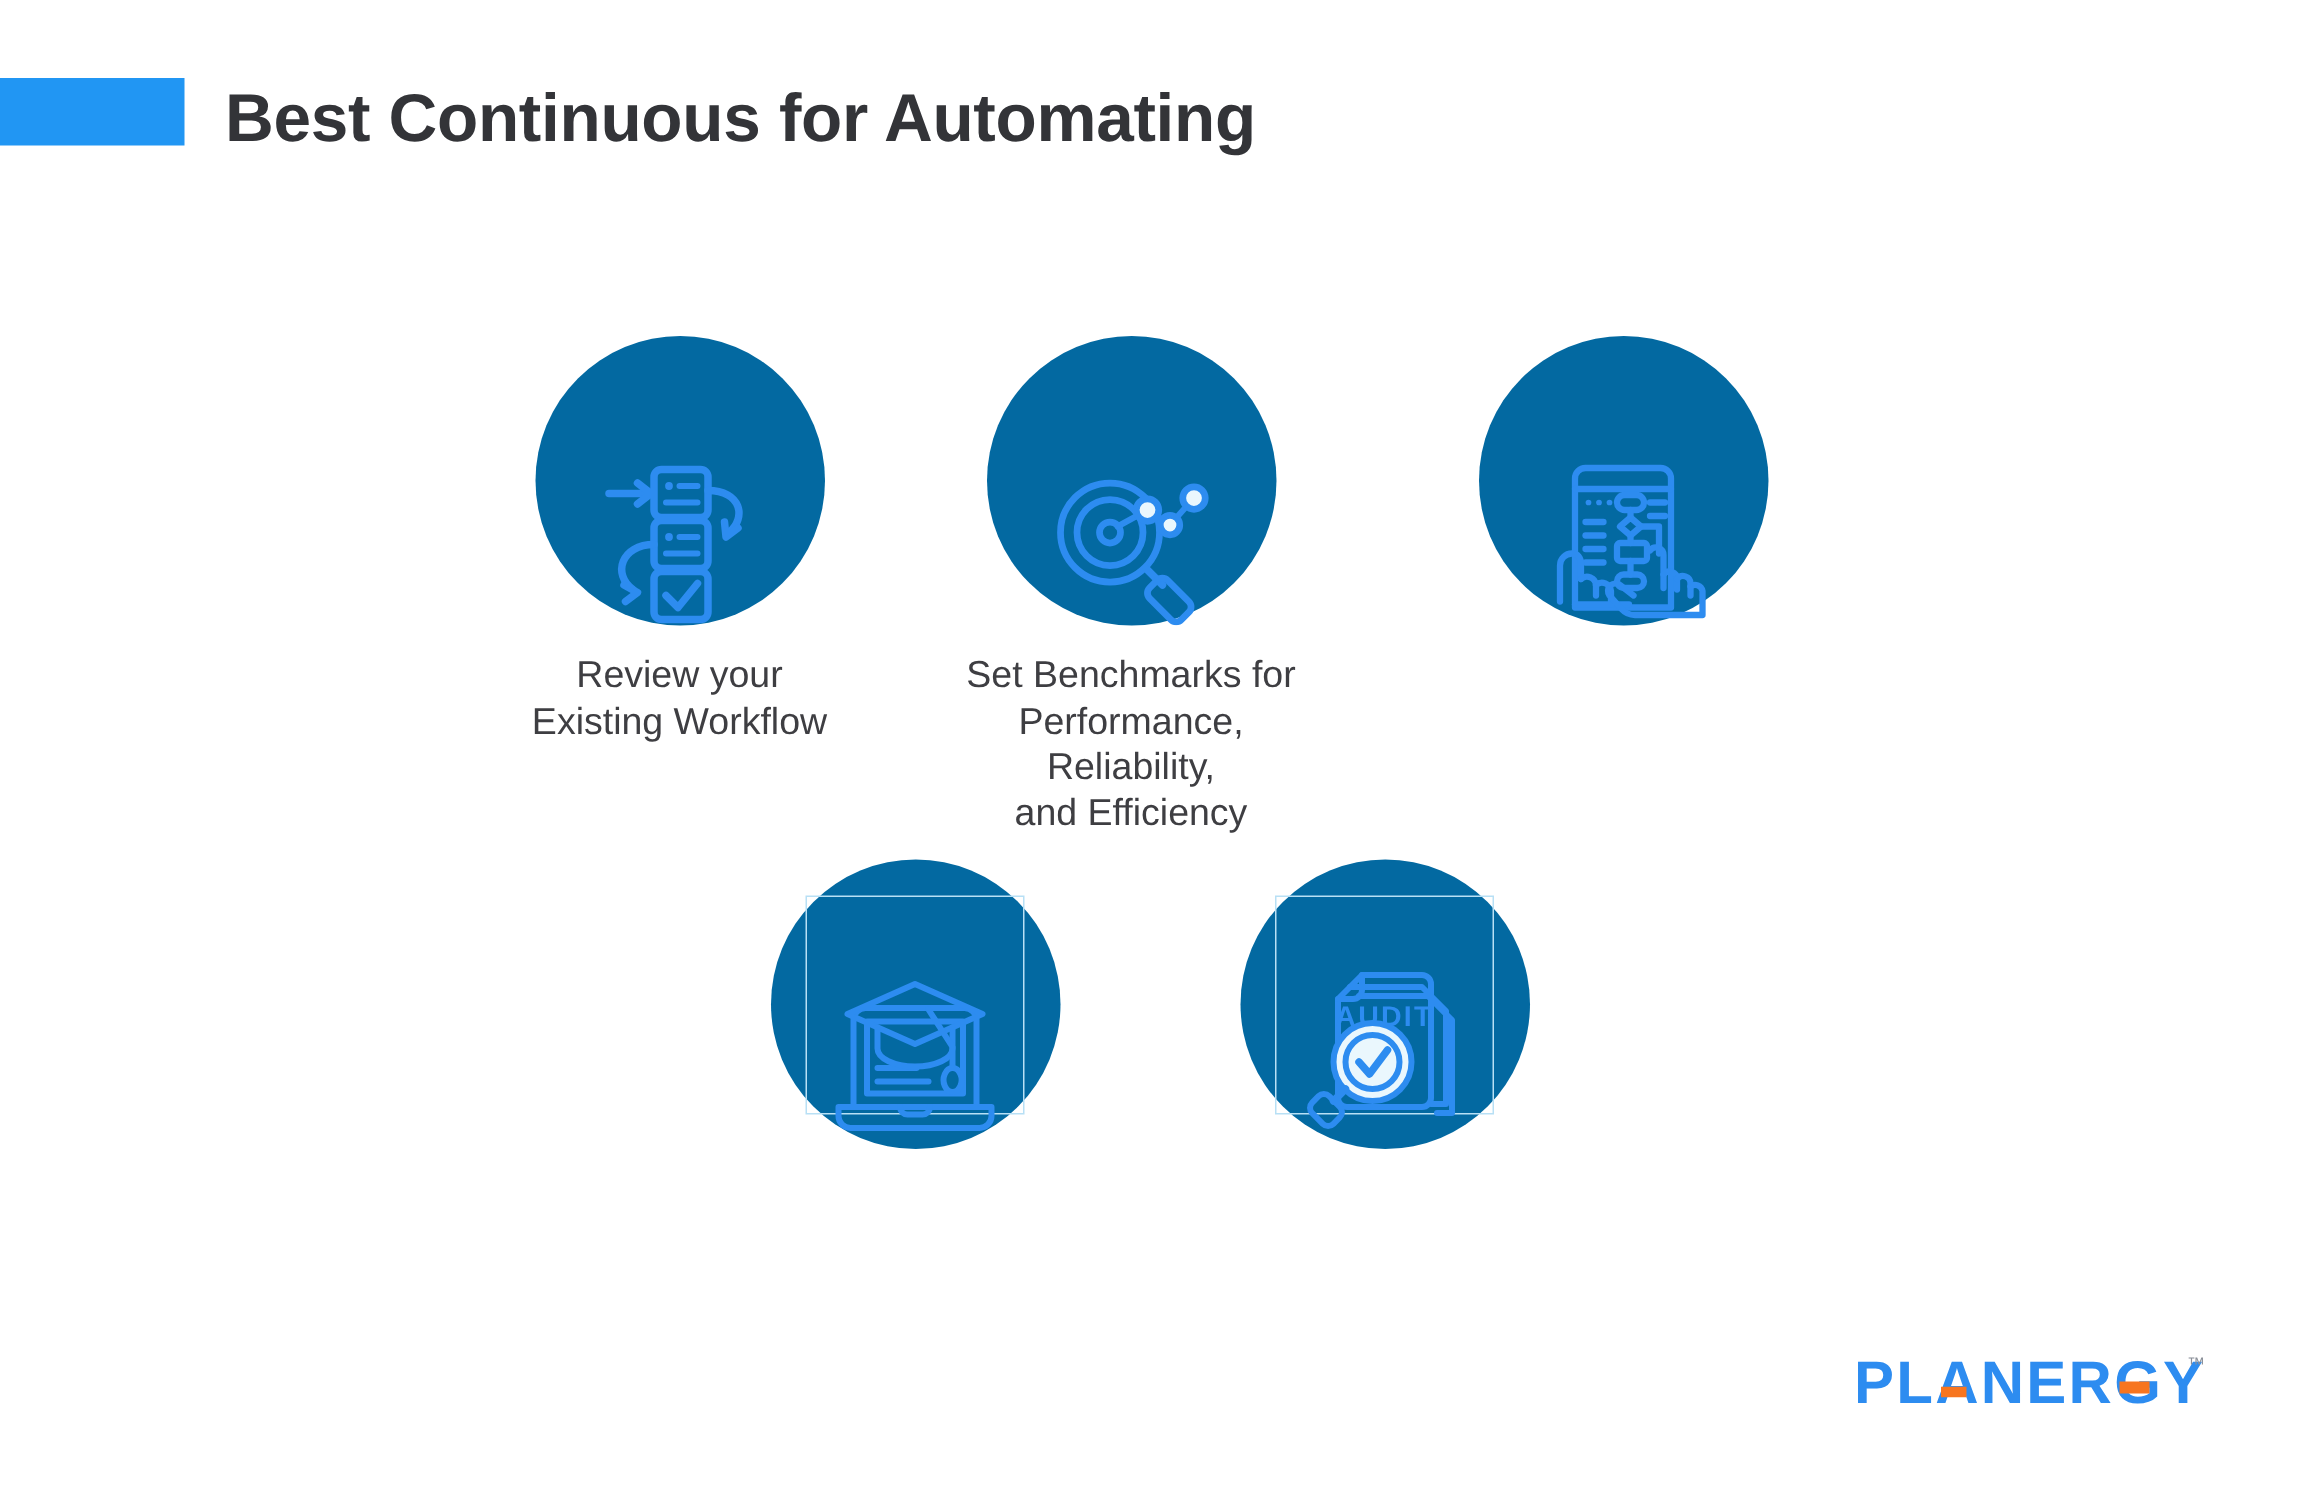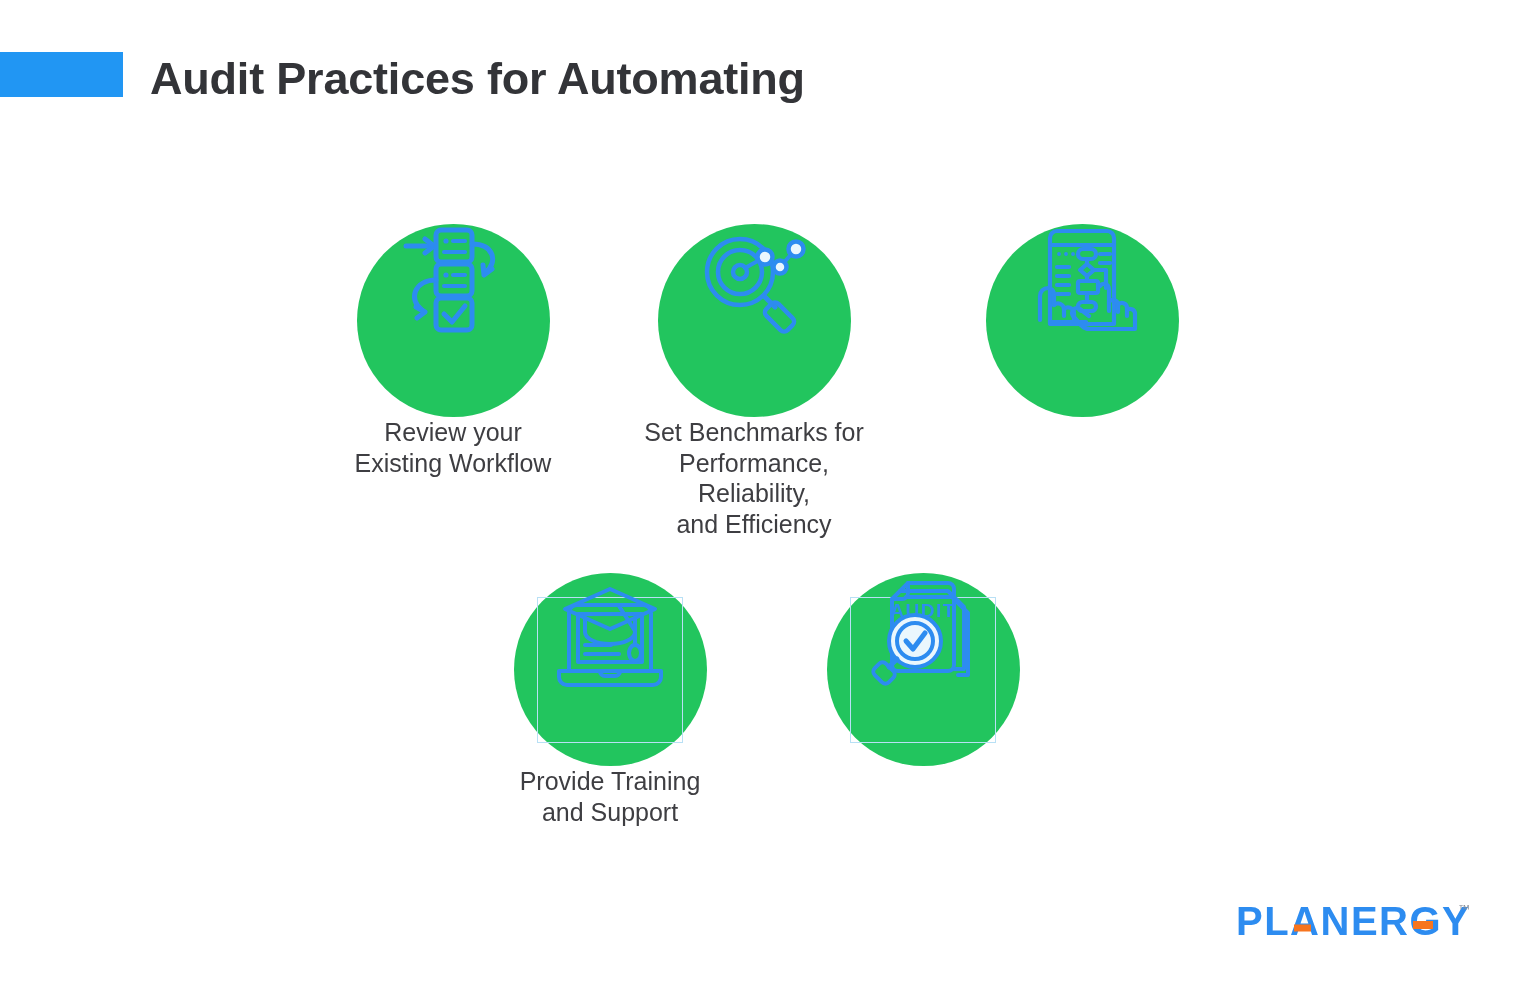--- a/index.html
+++ b/index.html
@@ -29,36 +29,37 @@
 
   
   .cell {
     position:absolute;
     width:260px;
     text-align:center;
   }
   .circle {
     width:193px; height:193px;
     border-radius:50%;
-    background:#22c55e;
+    background:#0369a1;
     margin:0 auto;
-    display:flex; align-items:flex-start; justify-content:center;
+    display:flex; align-items:flex-end; justify-content:center;
     position:relative;
   }
   .circle.boxed::before{
     content:"";
     position:absolute;
     left:50%; top:50%;
     transform:translate(-50%,-50%);
     width:146px; height:146px;
     border:1px solid #b8e0f5;
     box-sizing:border-box;
   }
   .circle svg { display:block; position:relative; z-index:2; }
   .label {
+    margin-top:18px;
     font-size:25px; line-height:1.22;
     color:#3e3e42;
     font-weight:400;
     white-space:pre-line;
   }
 
   
   #cell-0 { left:323px;  top:224px; }
   #cell-1 { left:624px;  top:224px; }
   #cell-2 { left:952px;  top:224px; }
@@ -74,21 +75,21 @@
   }
   .logo svg { display:block; }
 </style>
 </head>
 <body>
 
 <div id="canvas">
 
   <div class="accent-bar"></div>
   <div class="title">
-    <span class="l1">Audit Practices for Automating</span>
+    <span class="l1">Best Continuous for Automating</span>
   </div>
 
   <div class="cell" id="cell-0">
     <div class="circle">
       <svg width="110" height="110" viewBox="0 0 110 110" fill="none" stroke="#2d8cf0" stroke-width="5" stroke-linecap="round" stroke-linejoin="round">
 
         <line x1="8" y1="22" x2="34" y2="22"></line>
         <polyline points="27,15 36,22 27,29" fill="none"></polyline>
 
         <rect x="38" y="6" width="36" height="32" rx="5"></rect>
@@ -197,22 +198,20 @@
 
         <path d="M63 16 L108 36 L63 56 L18 36 Z"></path>
 
         <path d="M38 45 v14 a25 12 0 0 0 50 0 v-14"></path>
 
         <path d="M72 33 L88 58 L88 72"></path>
 
         <path d="M88 72 a6 8 0 1 0 0.1 0 z"></path>
       </svg>
     </div>
-    <div class="label">Provide Training
-and Support</div>
   </div>
 
   <div class="cell" id="cell-4">
     <div class="circle boxed">
       <svg width="126" height="126" viewBox="0 0 126 126" fill="none" stroke="#2d8cf0" stroke-width="4" stroke-linecap="round" stroke-linejoin="round">
 
         <path d="M46 24 h46 l16 16 v62 h-10"></path>
         <path d="M40 18 h48 l16 16 v62 h-10"></path>
 
         <path d="M32 26 L48 10 h40 a6 6 0 0 1 6 6 v76 a6 6 0 0 1 -6 6 h-50 a6 6 0 0 1 -6 -6 z"></path>

